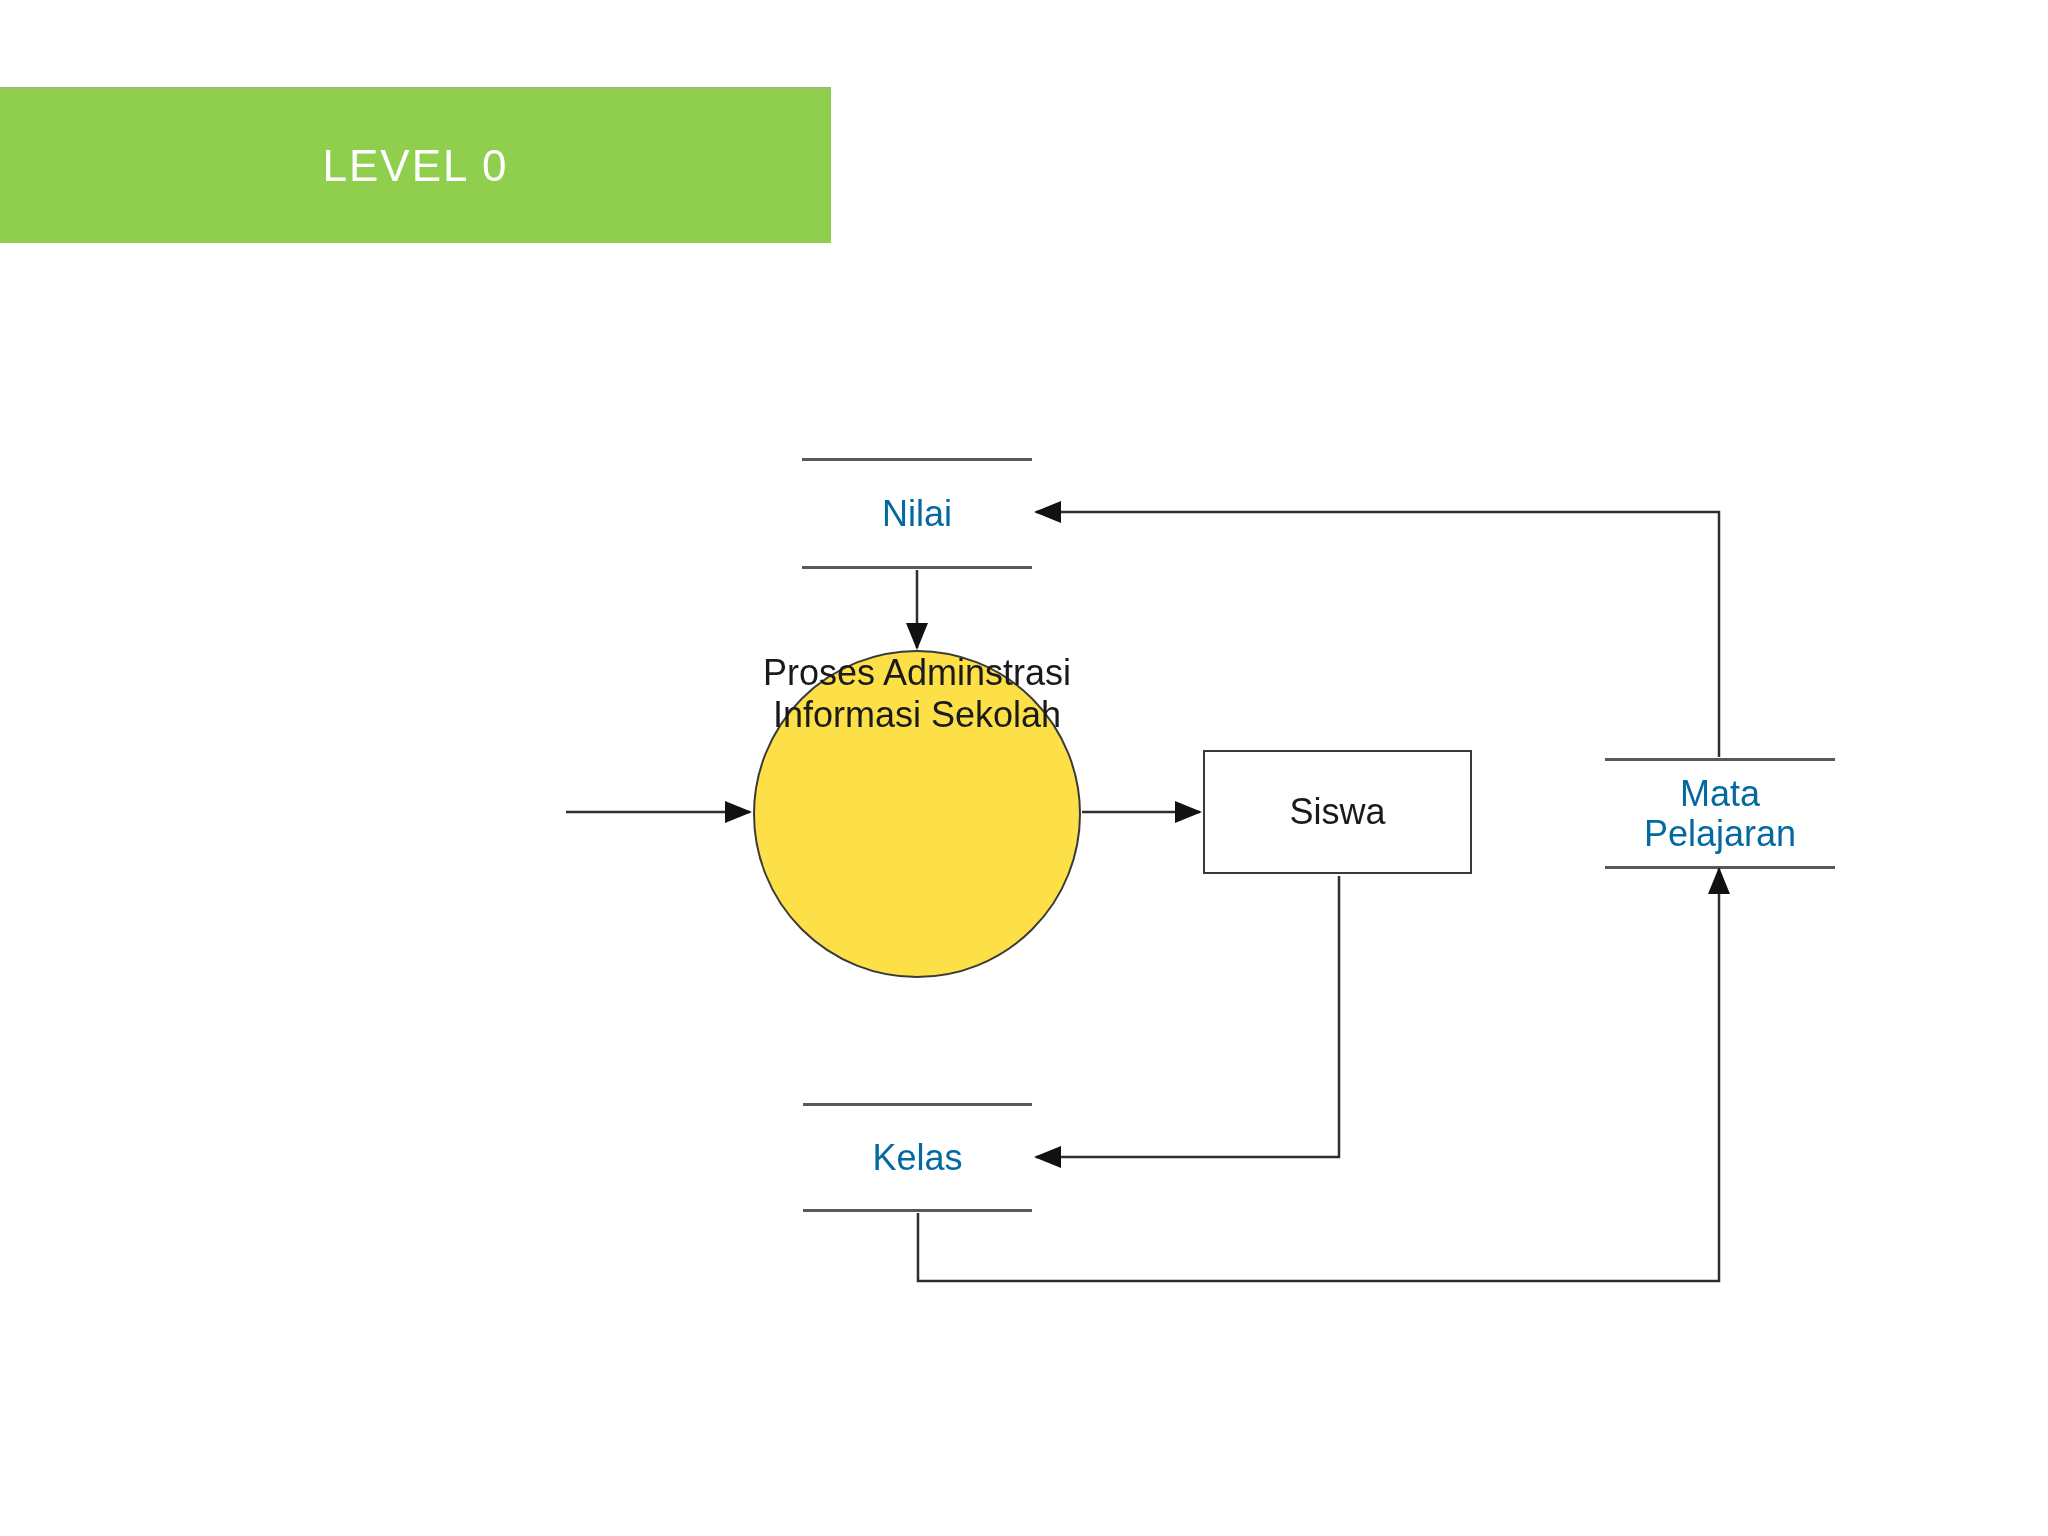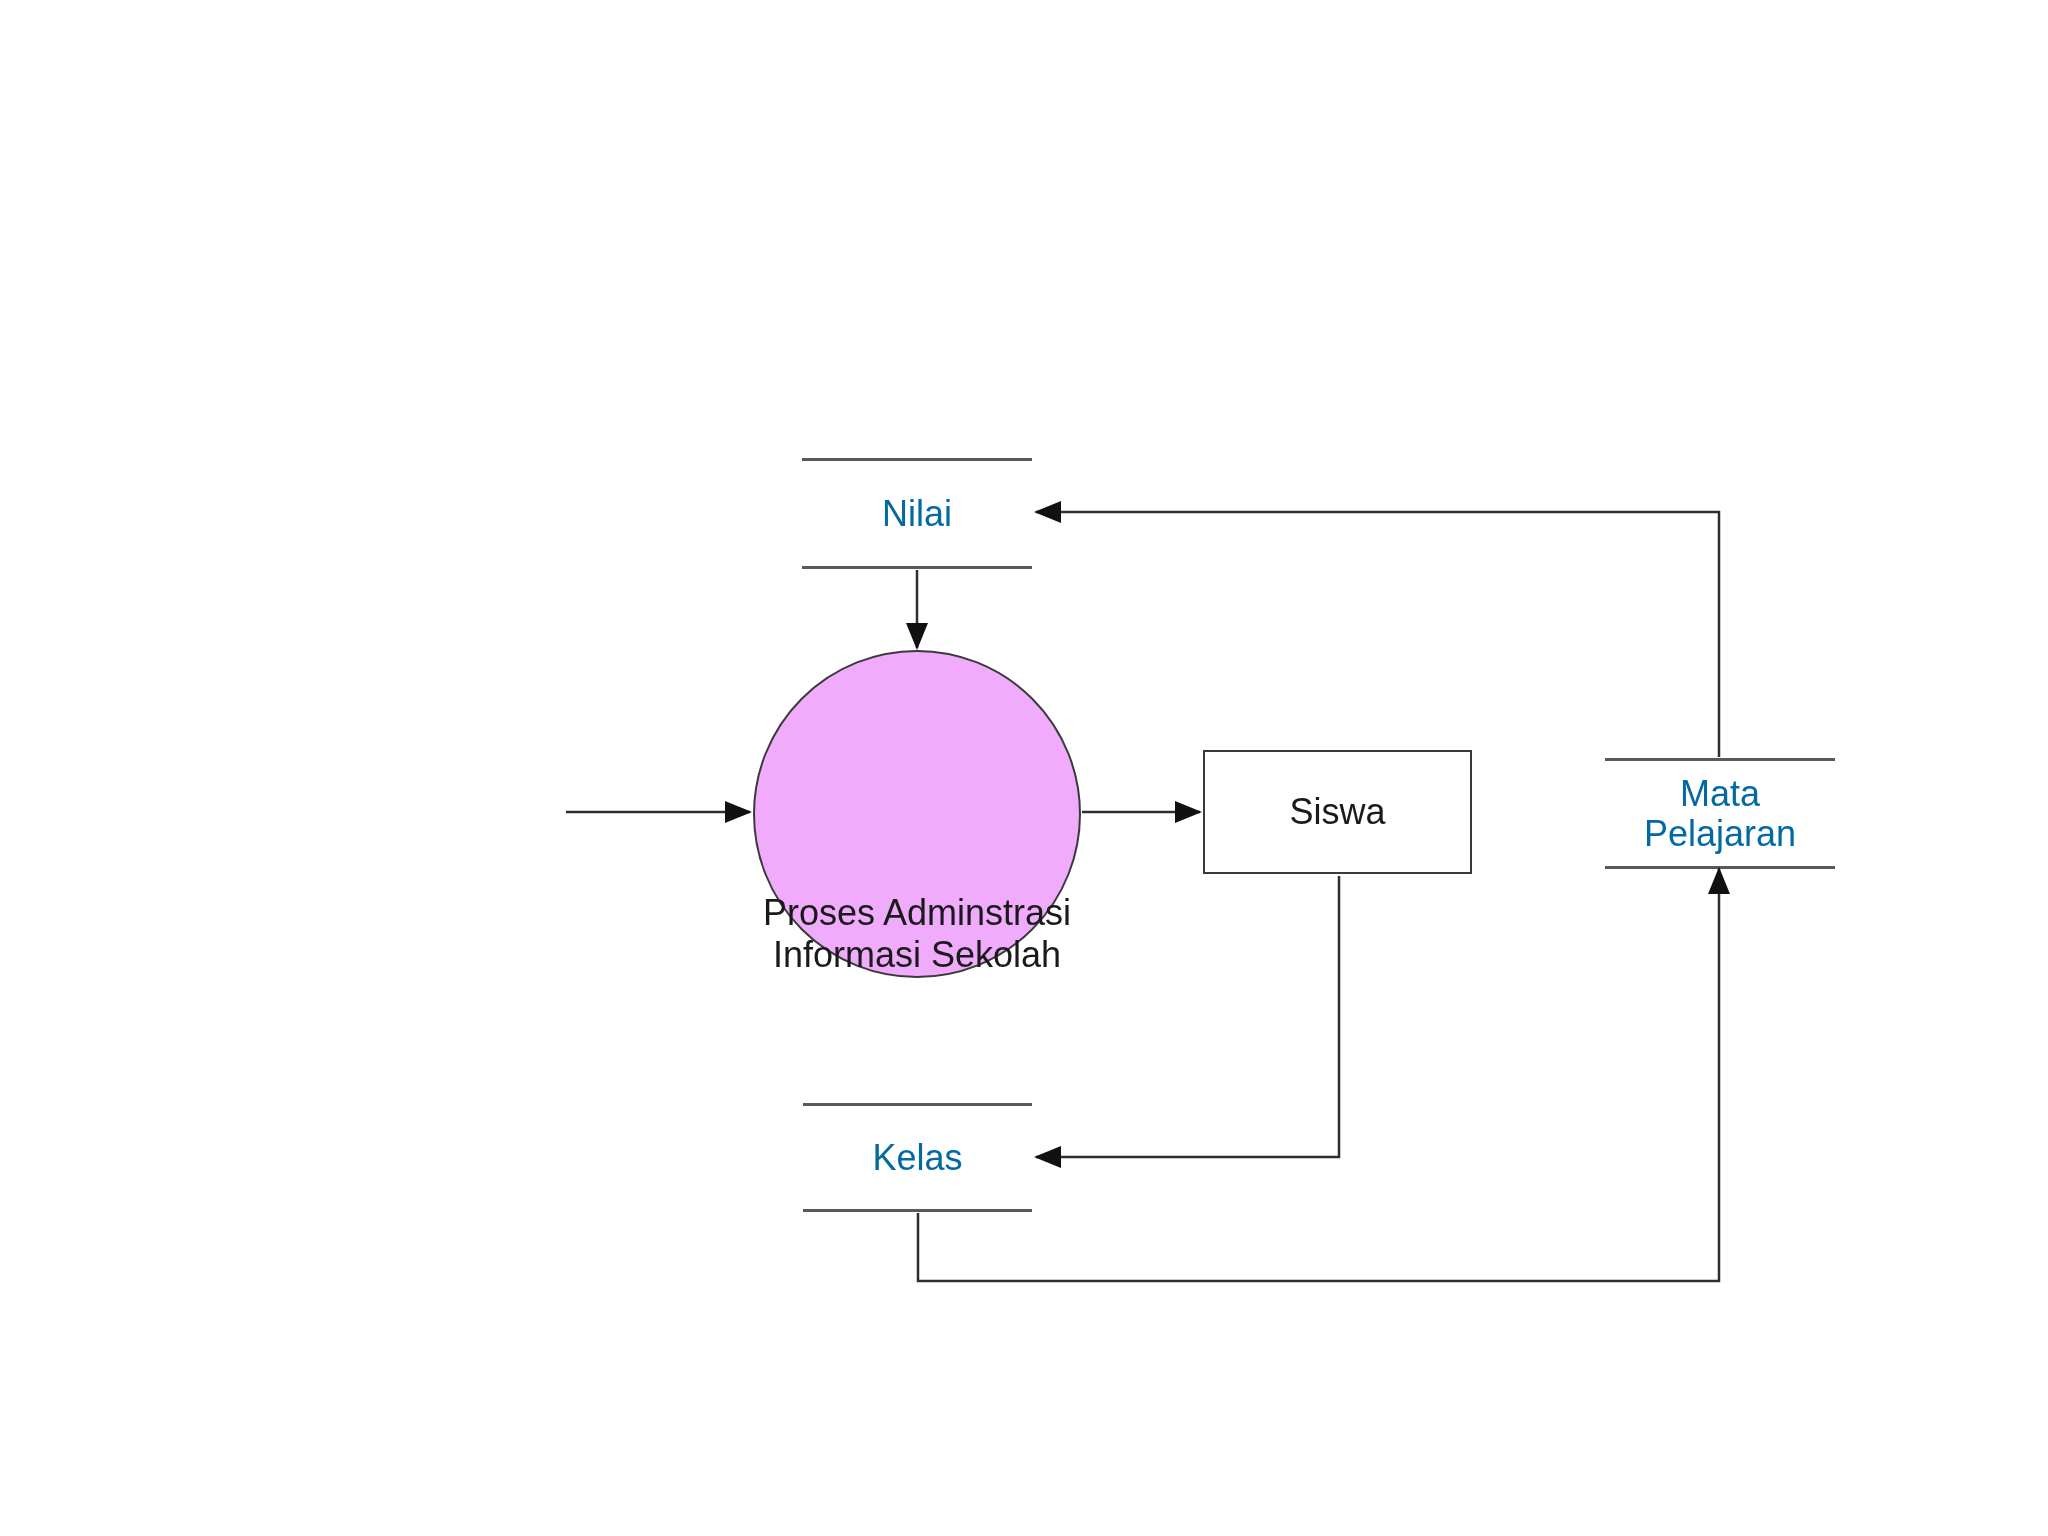--- a/index.html
+++ b/index.html
@@ -53,23 +53,23 @@
 
   
   .process {
     position: absolute;
     left: 753px;
     top: 650px;
     width: 328px;
     height: 328px;
     border: 2px solid #3a3a3a;
     border-radius: 50%;
-    background: #f0abfc;
+    background: #fde047;
     display: flex;
-    align-items: flex-end;
+    align-items: flex-start;
     justify-content: center;
     box-sizing: border-box;
   }
   .process-label {
     display: flex;
     flex-direction: column;
     text-align: center;
     font-size: 36px;
     line-height: 42px;
     color: #1a1a1a;
@@ -108,20 +108,23 @@
     fill: none;
     stroke: #2e2e2e;
     stroke-width: 2.5;
   }
 </style>
 </head>
 <body>
 
 <div class="stage">
 
+  <div class="banner">
+    <span class="banner-label">LEVEL 0</span>
+  </div>
 
 
   <div class="entity entity-siswa">
     <span>Siswa</span>
   </div>
 
   <div class="process">
     <div class="process-label">
       <span>Proses Adminstrasi</span>
       <span>Informasi Sekolah</span>

